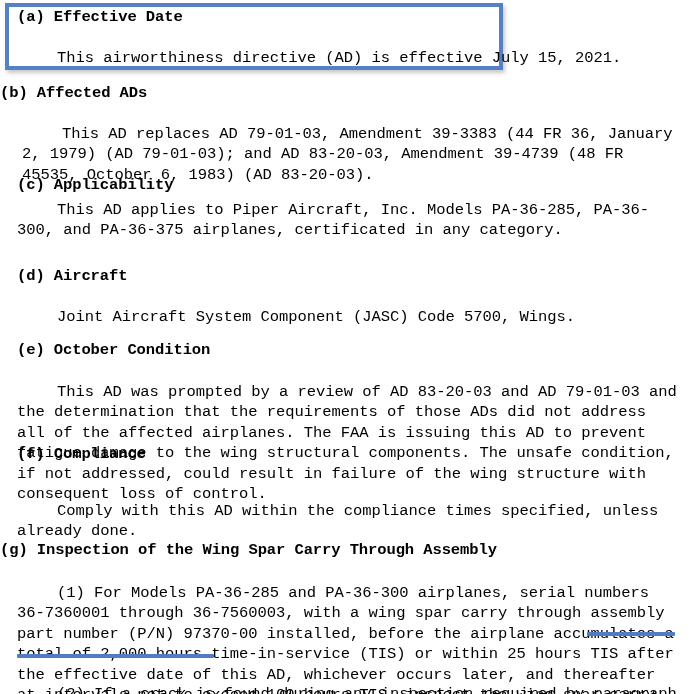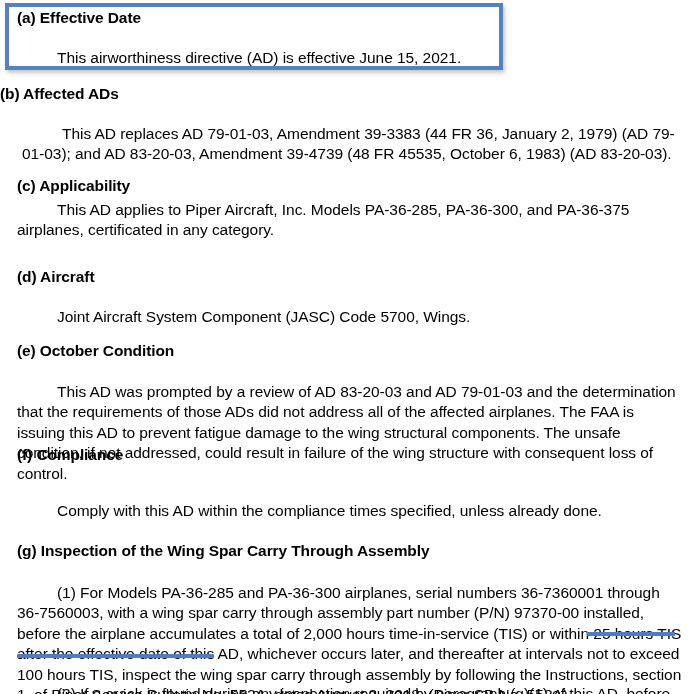--- a/index.html
+++ b/index.html
@@ -6,21 +6,21 @@
     margin: 0;
     padding: 0;
     background: #ffffff;
   }
   #page {
     position: relative;
     width: 700px;
     height: 694px;
     background: #ffffff;
     overflow: hidden;
-    font-family: Liberation Sans, sans-serif;
+    font-family: Liberation Mono, monospace;
     color: #000000;
   }
 
   
   .highlight-box {
     position: absolute;
     left: 5px;
     top: 3px;
     width: 498px;
     height: 67px;
@@ -79,21 +79,21 @@
 </style>
 </head>
 <body>
 
 <div id="page">
 
   <div class="highlight-box"></div>
 
   <div class="pos" style="top:10px;">
     <h2 class="heading" style="margin-left:17px;">(a) Effective Date</h2>
-    <p class="body-text" style="margin-left:17px; margin-top:22px;">This airworthiness directive (AD) is effective June 15, 2021.</p>
+    <p class="body-text" style="margin-left:17px; margin-top:22px;">This airworthiness directive (AD) is effective July 15, 2021.</p>
   </div>
 
   <div class="pos" style="top:86px;">
     <h2 class="heading" style="">(b) Affected ADs</h2>
     <p class="body-text" style="margin-left:22px; margin-top:22px; width:665px;">This AD replaces AD 79-01-03, Amendment 39-3383 (44 FR 36, January 2, 1979) (AD 79-01-03); and AD 83-20-03, Amendment 39-4739 (48 FR 45535, October 6, 1983) (AD 83-20-03).</p>
   </div>
 
   <div class="pos" style="top:178px;">
     <h2 class="heading" style="margin-left:17px;">(c) Applicability</h2>
     <p class="body-text" style="margin-left:17px; margin-top:6px; width:648px;">This AD applies to Piper Aircraft, Inc. Models PA-36-285, PA-36-300, and PA-36-375 airplanes, certificated in any category.</p>
@@ -108,21 +108,21 @@
     <h2 class="heading" style="margin-left:17px;">(e) October Condition</h2>
     <p class="body-text" style="margin-left:17px; margin-top:23px; width:665px;">This AD was prompted by a review of AD 83-20-03 and AD 79-01-03 and the determination that the requirements of those ADs did not address all of the affected airplanes. The FAA is issuing this AD to prevent fatigue damage to the wing structural components. The unsafe condition, if not addressed, could result in failure of the wing structure with consequent loss of control.</p>
   </div>
 
   <div class="pos" style="top:447px;">
     <h2 class="heading" style="margin-left:17px;">(f) Compliance</h2>
     <p class="body-text" style="margin-left:17px; margin-top:38px;">Comply with this AD within the compliance times specified, unless already done.</p>
   </div>
 
   <div class="pos" style="top:543px;">
-    <h2 class="heading" style="margin-left:17px;">(g) Inspection of the Wing Spar Carry Through Assembly</h2>
+    <h2 class="heading" style="">(g) Inspection of the Wing Spar Carry Through Assembly</h2>
     <p class="body-text" style="margin-left:17px; margin-top:24px; width:665px;">(1) For Models PA-36-285 and PA-36-300 airplanes, serial numbers 36-7360001 through 36-7560003, with a wing spar carry through assembly part number (P/N) 97370-00 installed, before the airplane accumulates a total of 2,000 hours time-in-service (TIS) or within 25 hours TIS after the effective date of this AD, whichever occurs later, and thereafter at intervals not to exceed 100 hours TIS, inspect the wing spar carry through assembly by following the Instructions, section 1, of Piper Service Bulletin No. 552A, dated August 3, 2018, (Piper SB No. 552A).</p>
   </div>
 
   <div class="annot-underline" id="ann1"></div>
   <div class="annot-underline" id="ann2"></div>
 
   <div class="clipped-line">(2) If a crack is found during any inspection required by paragraph (g)(1) of this AD, before</div>
 
 </div>
 

